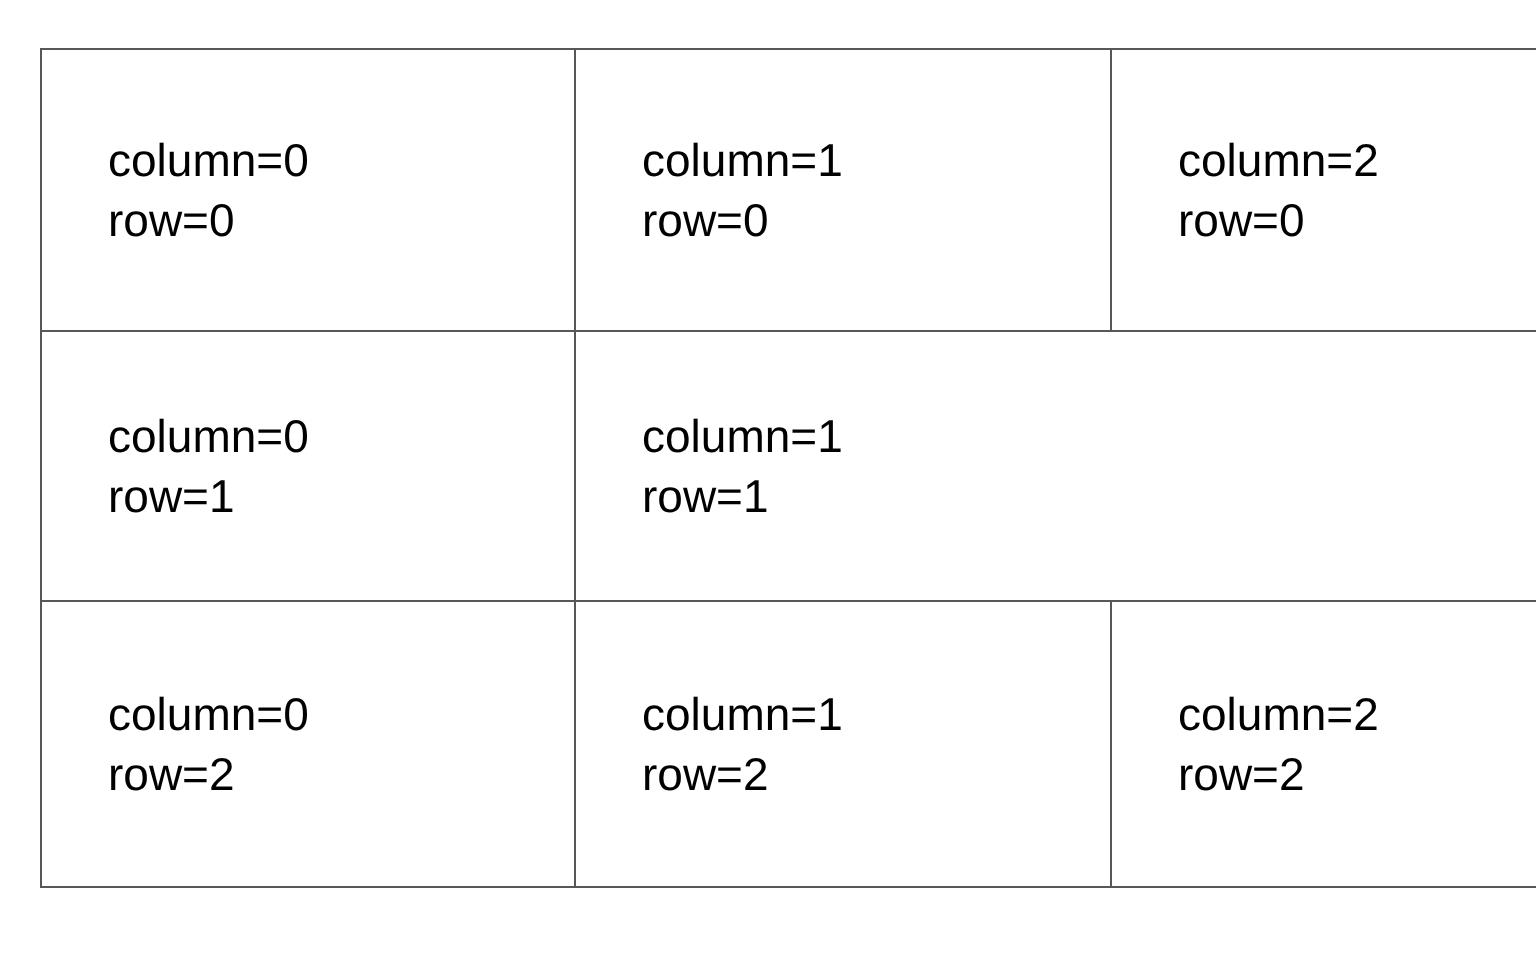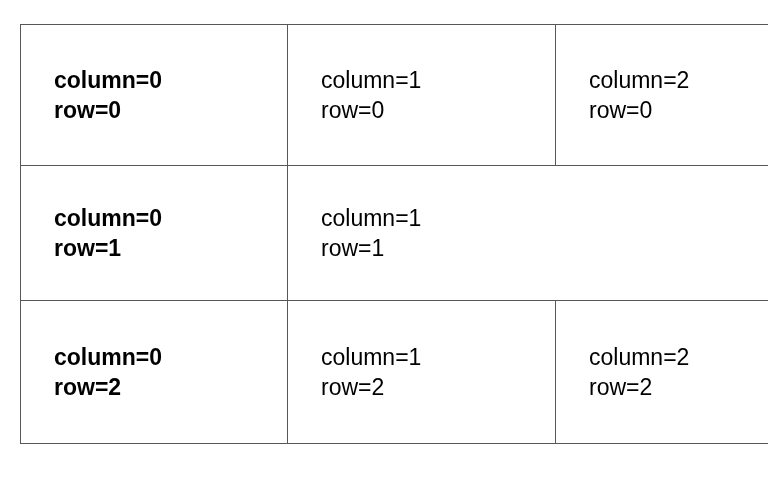--- a/index.html
+++ b/index.html
@@ -36,21 +36,21 @@
 
   .grid-table td {
     border: 1px solid #575757;
     background: #ffffff;
     vertical-align: middle;
     padding: 0 0 0 33px;
     margin: 0;
   }
 
   
-  .col-w0 { width: 233px; font-weight: bold; }
+  .col-w0 { width: 233px; }
   .col-w1 { width: 234px; }
   .col-w2 { width: 234px; }
 
   
   .row-h0 { height: 141px; }
   .row-h1 { height: 135px; }
   .row-h2 { height: 143px; }
 
   .cell-text {
     font-family: "Liberation Sans", sans-serif;

